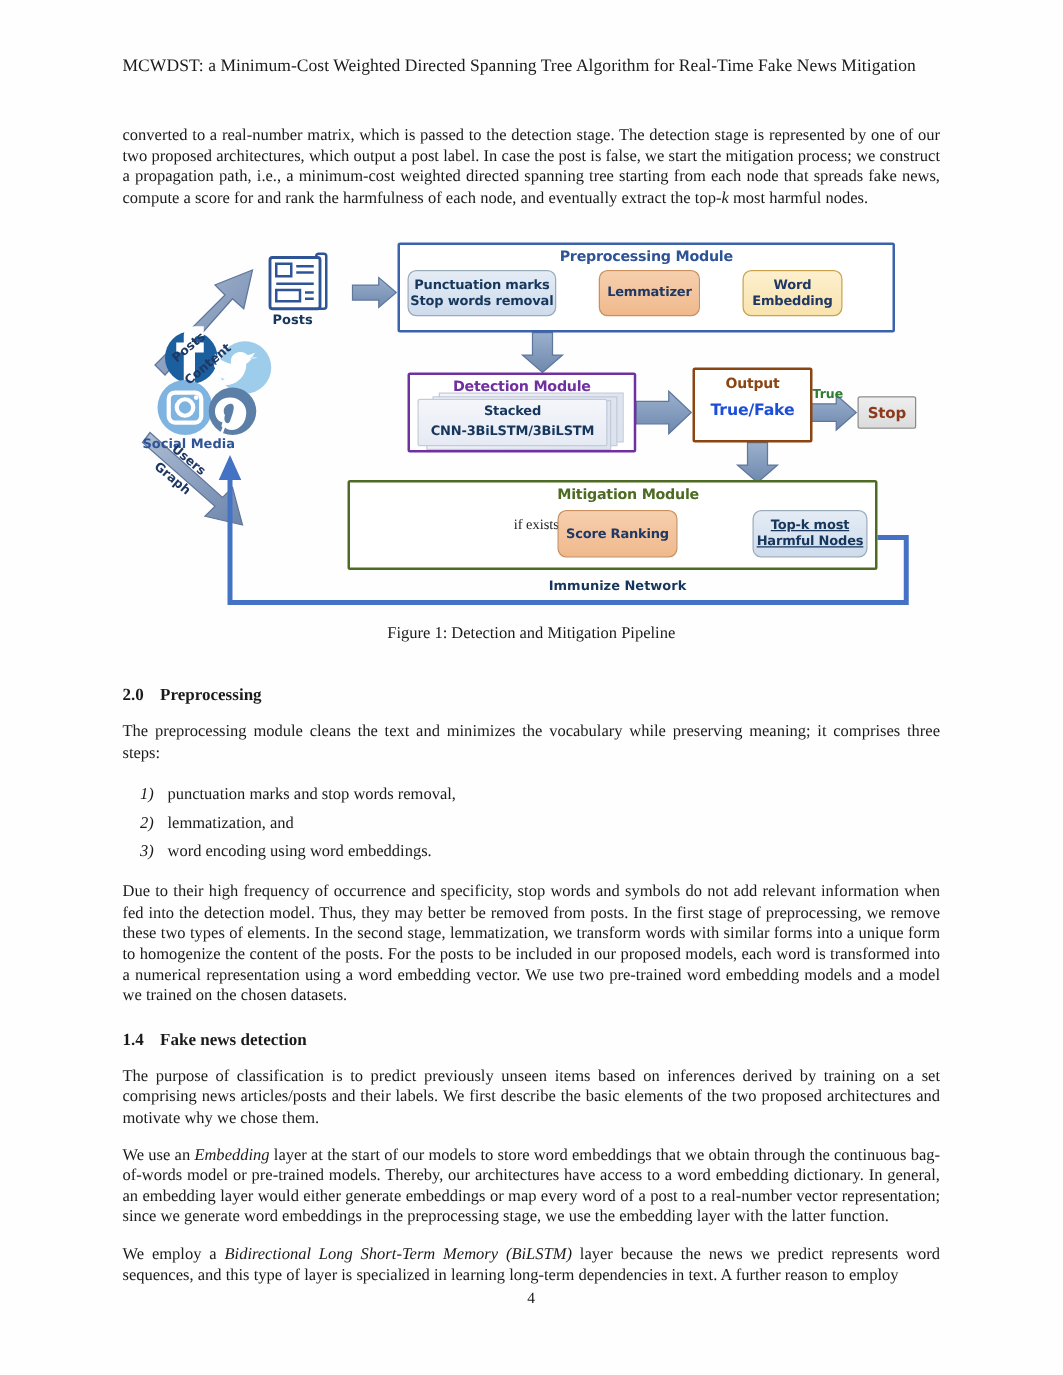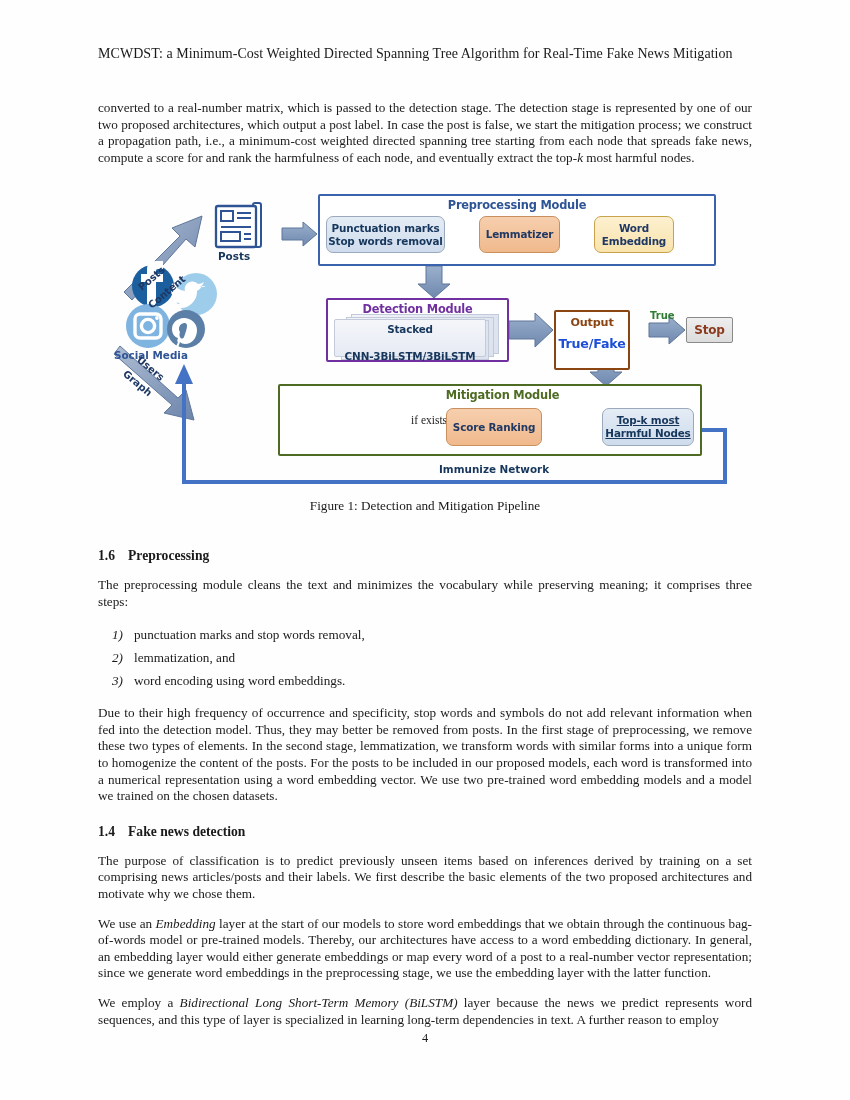--- a/index.html
+++ b/index.html
@@ -366,24 +366,24 @@
     <div class="mod mod-det" style="left:228px; top:112px; width:183px; height:64px;">
       <div class="mod-title">Detection Module</div>
     </div>
     <div>
       <div class="stack-layer" style="left:253px; top:128px; width:148px; height:40px;"></div>
       <div class="stack-layer" style="left:248px; top:131px; width:148px; height:40px;"></div>
       <div class="stack-layer" style="left:243px; top:134px; width:148px; height:40px;"></div>
     </div>
     <div class="node" style="left:236px; top:133px; width:152px; height:38px; background:linear-gradient(#f4f6fa,#e6eaf3); border:1px solid #c3cada; border-radius:2px; color:#16365c; display:block; padding-top:3px;">
       <div style="text-align:center">Stacked</div>
-      <div style="margin-top:14px">CNN-3BiLSTM/3BiLSTM</div>
-    </div>
-
-    <div class="node n-output" style="left:456px; top:108px; width:76px; height:60px;margin-top:16px;">
+      <div style="margin-top:3px">CNN-3BiLSTM/3BiLSTM</div>
+    </div>
+
+    <div class="node n-output" style="left:456px; top:108px; width:96px; height:60px;">
       <div class="ot">Output</div>
       <div class="ov">True/Fake</div>
     </div>
     <div class="lbl lbl-true" style="left:552px; top:124px;">True</div>
     <div class="lbl lbl-fake" style="left:512px; top:179px;margin-top:48px;">Fake</div>
     <div class="node n-stop" style="left:588px; top:131px; width:47px; height:26px;">
       <span>Stop</span>
     </div>
 
     <div class="mod mod-mit" style="left:180px; top:198px; width:424px; height:72px;">
@@ -410,21 +410,21 @@
       represented by one of our two proposed architectures, which output a post label. In case the post is
       false, we start the mitigation process; we construct a propagation path, i.e., a minimum-cost weighted
       directed spanning tree starting from each node that spreads fake news, compute a score for and rank
       the harmfulness of each node, and eventually extract the top-<i>k</i> most harmful nodes.
     </p>
   </div>
 
   <div style="position:absolute; left:98px; top:548px; width:654px;">
 
     <h3 class="sechead" style="margin-top:0">
-      <span class="num">1.6</span><span>Preprocessing</span>
+      <span class="num">2.0</span><span>Preprocessing</span>
     </h3>
 
     <p class="para">The preprocessing module cleans the text and minimizes the vocabulary while preserving meaning; it comprises three steps:</p>
 
     <ol class="numlist">
       <li>
         <span class="mk">1)</span>
         <span>punctuation marks and stop words removal,</span>
       </li>
       <li>

